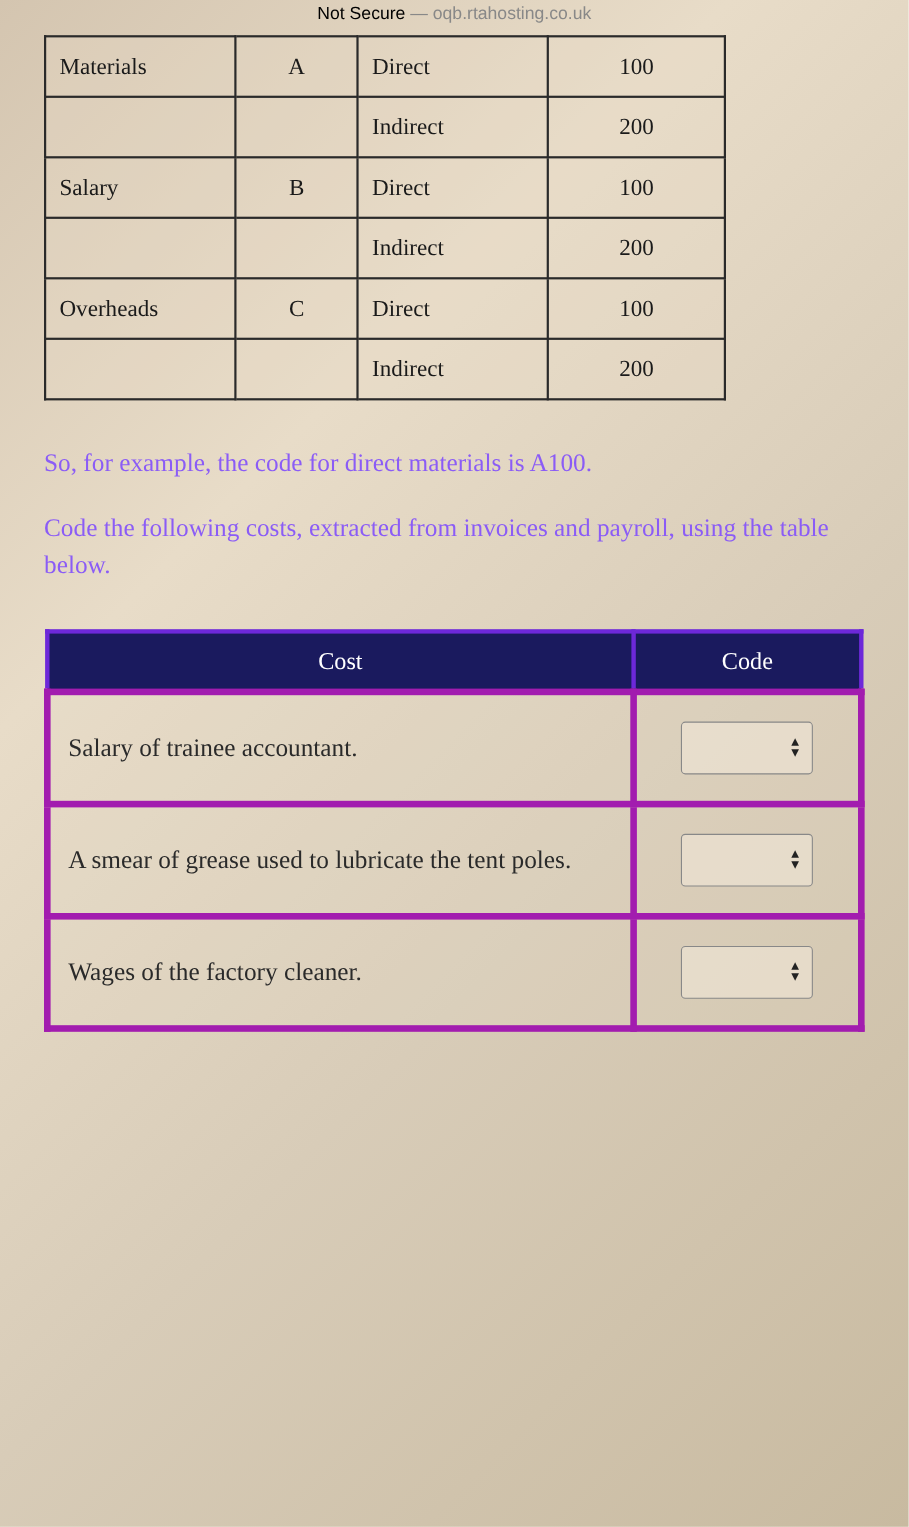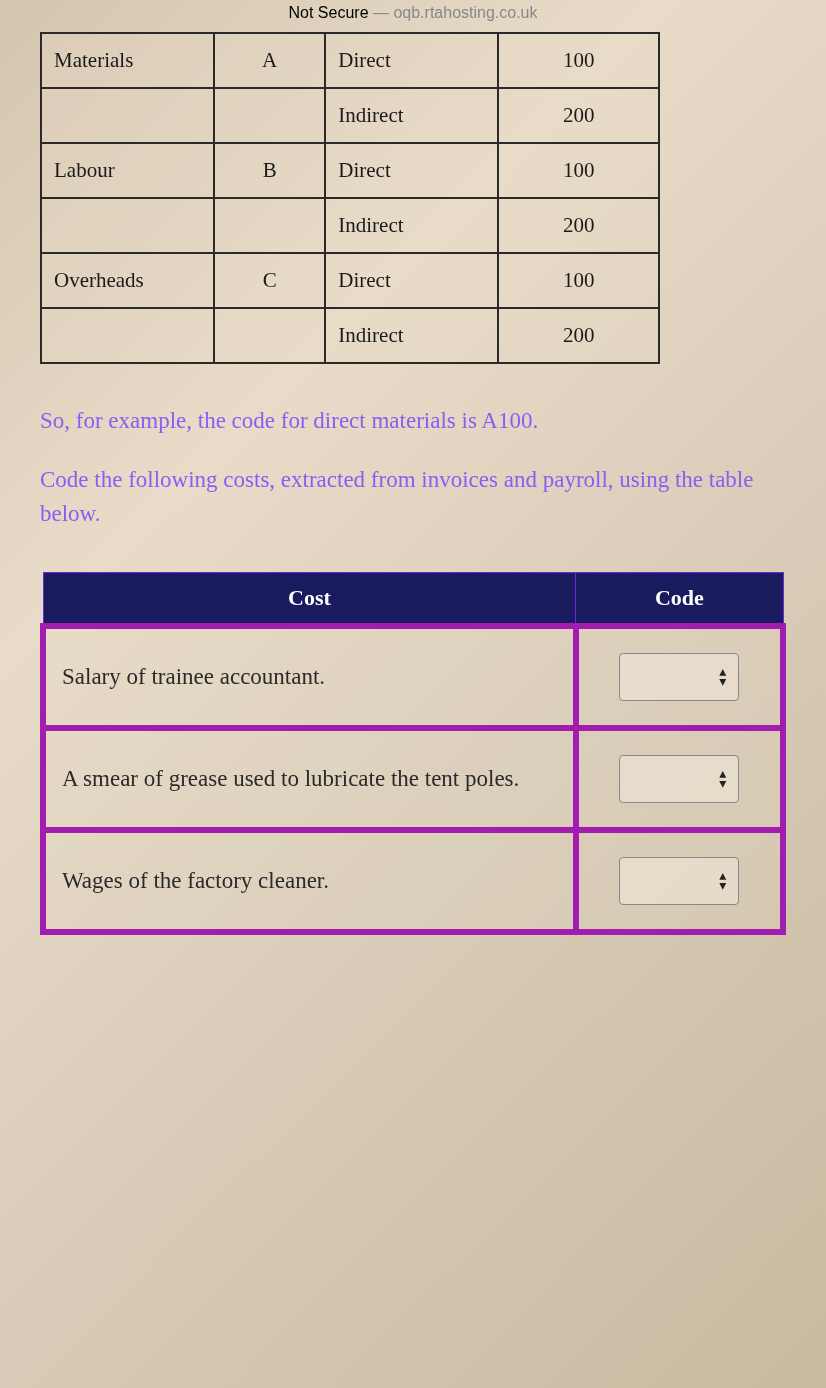--- a/index.html
+++ b/index.html
@@ -66,25 +66,25 @@
     
     
     .answer-table {
       width: 100%;
       border-collapse: collapse;
       margin-top: 40px;
     }
     .answer-table th {
       background: #1a1a5e;
       color: #fff;
-      font-weight: bold;
+      font-weight: normal;
       font-size: 22px;
       padding: 12px 16px;
       text-align: center;
-      border: 1px solid #6d28d9;
+      border: 4px solid #6d28d9;
     }
     .answer-table td {
       border: 6px solid #a21caf;
       padding: 24px 16px;
       font-size: 23px;
       color: #2a2a2a;
       vertical-align: middle;
       background: rgba(232, 220, 200, 0.2);
     }
     .answer-table .col-cost { width: 72%; }
@@ -127,21 +127,21 @@
       <td class="col-nature">Direct</td>
       <td class="col-code2 center">100</td>
     </tr>
     <tr>
       <td class="col-element"></td>
       <td class="col-code1 center"></td>
       <td class="col-nature">Indirect</td>
       <td class="col-code2 center">200</td>
     </tr>
     <tr>
-      <td class="col-element">Labour</td>
+      <td class="col-element">Salary</td>
       <td class="col-code1 center">B</td>
       <td class="col-nature">Direct</td>
       <td class="col-code2 center">100</td>
     </tr>
     <tr>
       <td class="col-element"></td>
       <td class="col-code1 center"></td>
       <td class="col-nature">Indirect</td>
       <td class="col-code2 center">200</td>
     </tr>

